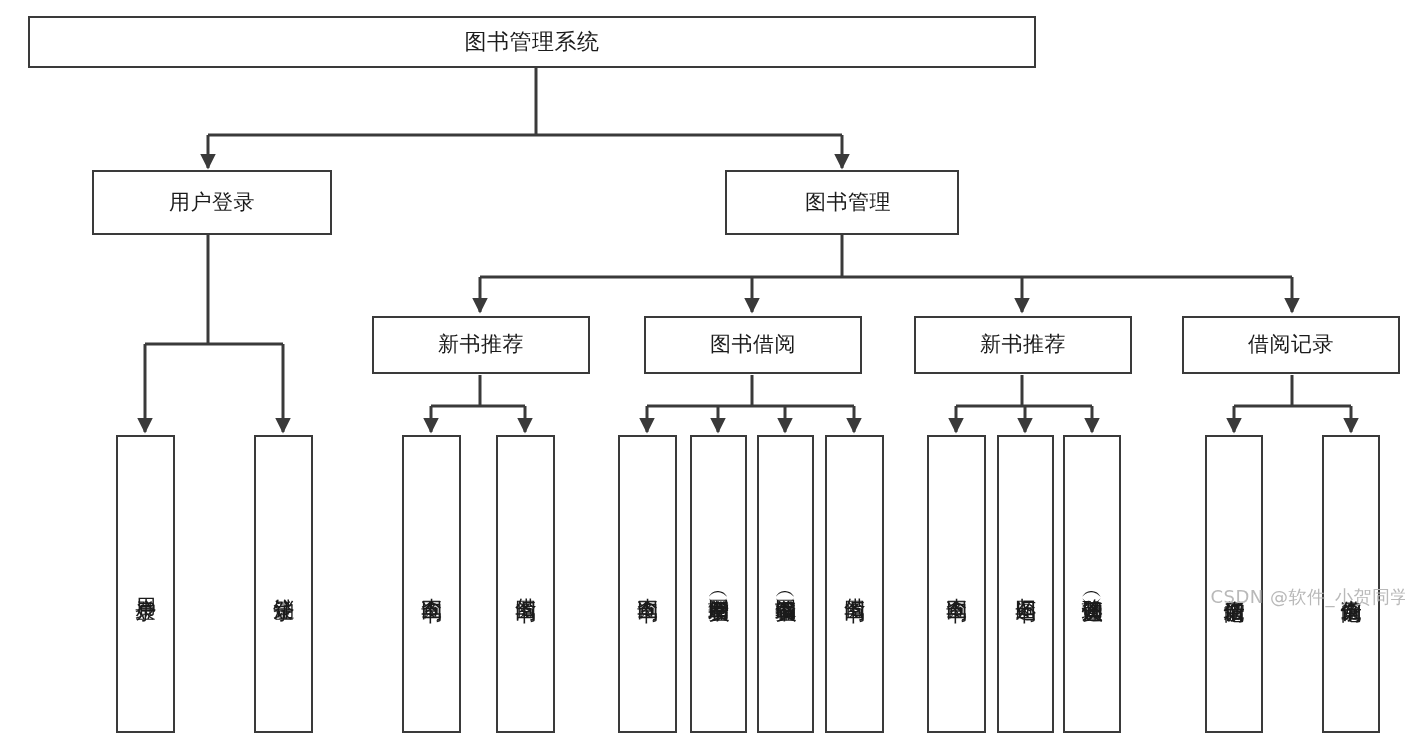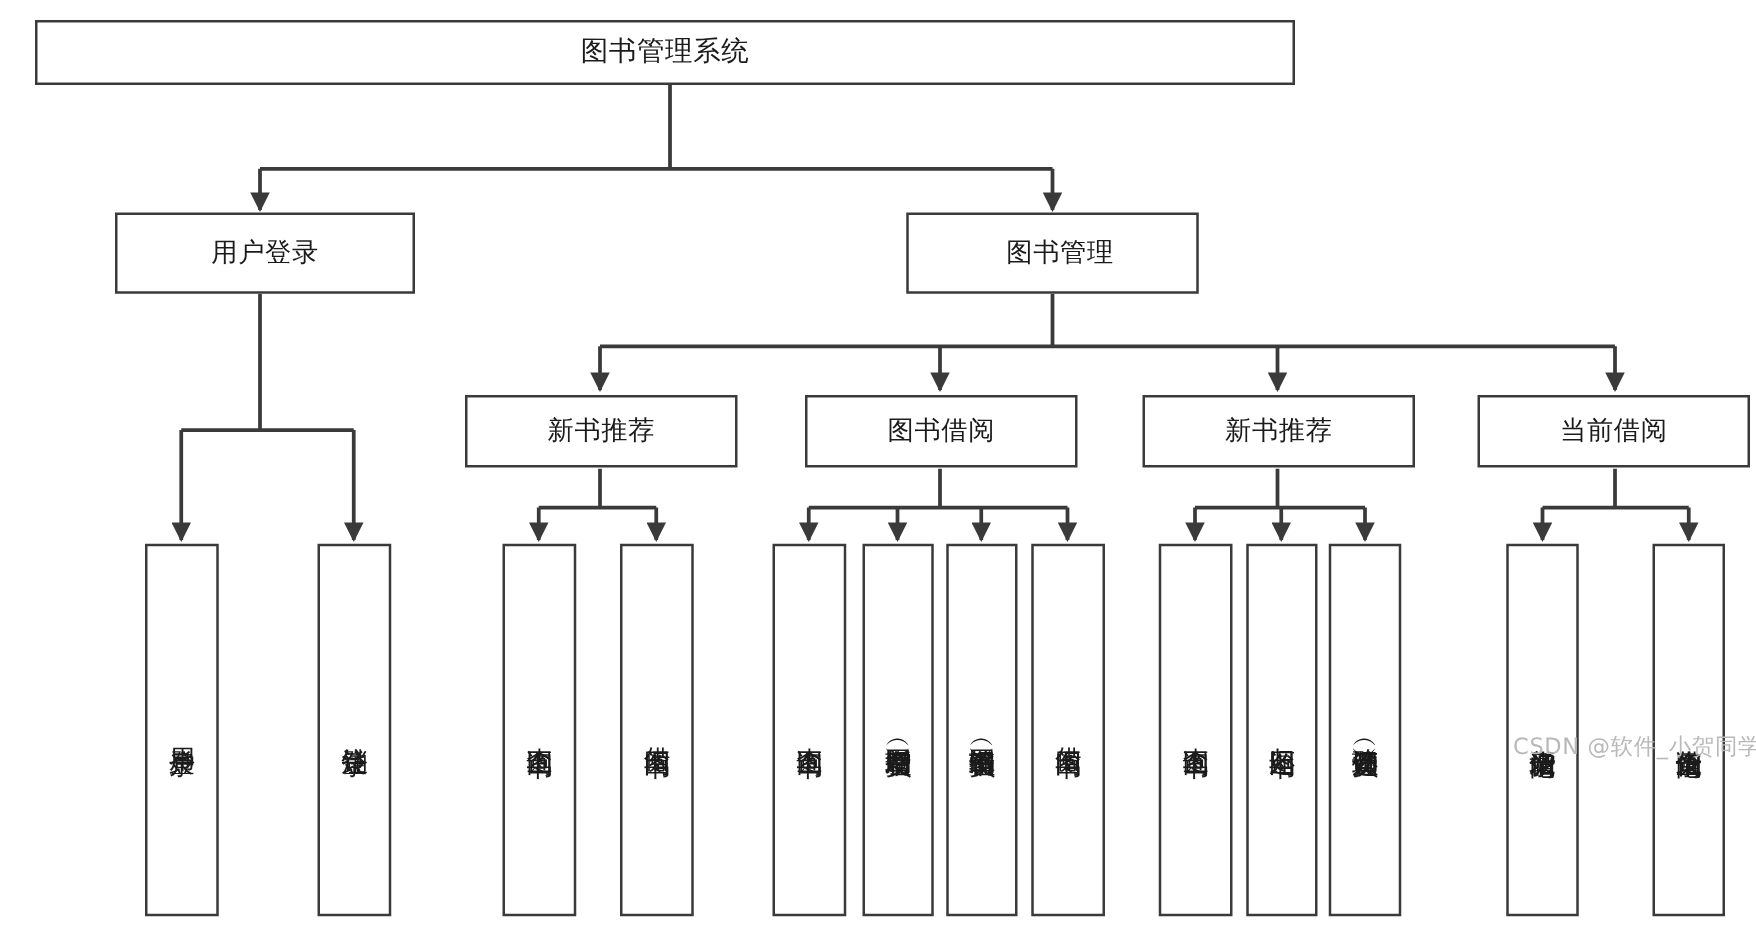--- a/index.html
+++ b/index.html
@@ -150,21 +150,21 @@
   <div class="node horiz" style="left:632px; top:316px; width:218px; height:58px;">
     <span class="label">图书借阅</span>
   </div>
   <div class="node horiz" style="left:360px; top:316px; width:218px; height:58px;">
     <span class="label">新书推荐</span>
   </div>
   <div class="node horiz" style="left:902px; top:316px; width:218px; height:58px;">
     <span class="label">新书推荐</span>
   </div>
   <div class="node horiz" style="left:1170px; top:316px; width:218px; height:58px;">
-    <span class="label">当前借阅</span>
+    <span class="label">借阅记录</span>
   </div>
 
   <div class="node vert" style="left:104px; top:435px; width:59px; height:298px;">
     <span class="label">用户登录</span>
   </div>
   <div class="node vert" style="left:242px; top:435px; width:59px; height:298px;">
     <span class="label">注销登录</span>
   </div>
 
   <div class="node vert" style="left:390px; top:435px; width:59px; height:298px;">

